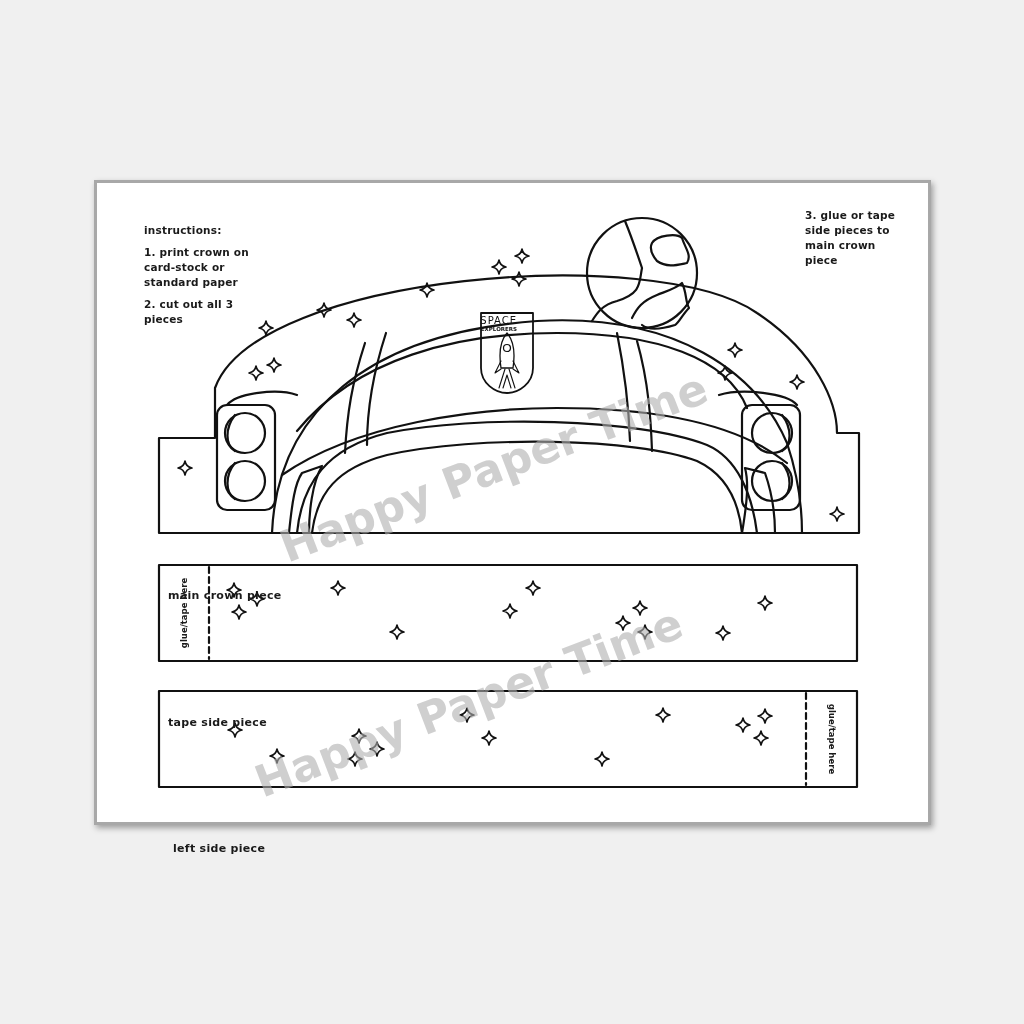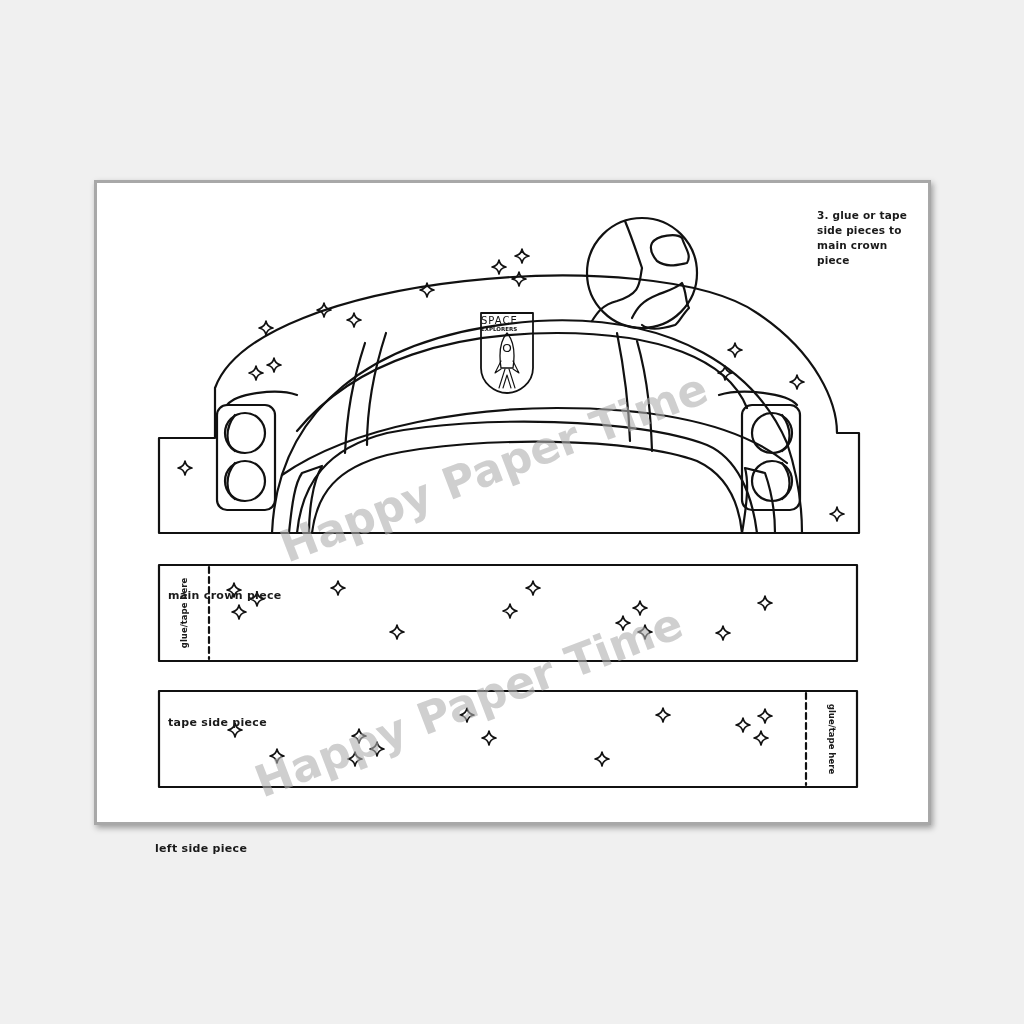--- a/index.html
+++ b/index.html
@@ -111,32 +111,37 @@
       <use href="#star" x="370" y="532"></use>
         <use href="#star" x="392" y="555"></use>
       <use href="#star" x="505" y="576"></use>
         <use href="#star" x="566" y="532"></use>
       <use href="#star" x="646" y="542"></use>
         <use href="#star" x="668" y="533"></use>
         <use href="#star" x="664" y="555"></use>
     </g>
   </svg>
 
-  <div style="position:absolute;left:384px;top:132px;width:48px;text-align:left;">
+  <div style="position:absolute;left:372px;top:132px;width:48px;text-align:right;">
     <div style="font-size:10px;letter-spacing:1px;color:#111;line-height:11px;">SPACE</div>
     <div style="font-size:5.5px;font-weight:bold;color:#111;line-height:7px;">EXPLORERS</div>
   </div>
 
+  <div class="txt" style="left:47px;top:40px;width:110px;">
+    <p>instructions:</p>
+    <p>1. print crown on card-stock or standard paper</p>
+    <p>2. cut out all 3 pieces</p>
+  </div>
 
-  <div class="txt" style="left:708px;top:25px;width:100px;margin-left:12px;">
+  <div class="txt" style="left:708px;top:25px;width:100px;">
     <p>3. glue or tape side pieces to main crown piece</p>
   </div>
 
   <div class="label" style="left:71px;top:358px;">main crown piece</div>
   <div class="label" style="left:71px;top:485px;">tape side piece</div>
-  <div class="label" style="left:58px;top:611px;">left side piece</div>
+  <div class="label" style="left:76px;top:611px;">left side piece</div>
 
   <div class="vert" style="left:87px;top:430px;transform:translate(-50%,-50%) rotate(-90deg);">glue/tape here</div>
   <div class="vert" style="left:735px;top:556px;transform:translate(-50%,-50%) rotate(90deg);">glue/tape here</div>
 
   <div class="wm" style="left:185px;top:340px;transform:rotate(-21deg);">Happy Paper Time</div>
   <div class="wm" style="left:160px;top:575px;transform:rotate(-21deg);">Happy Paper Time</div>
 </div>
 
 </body></html>

